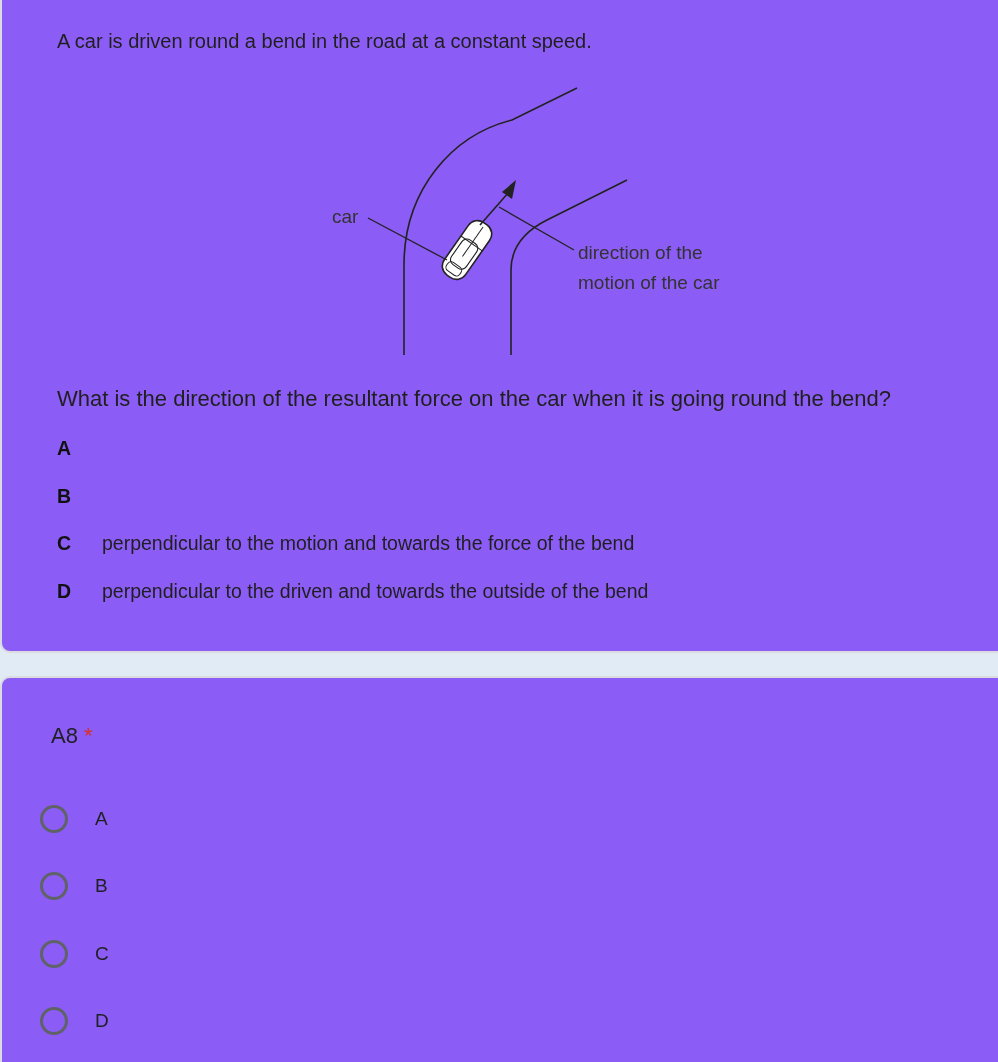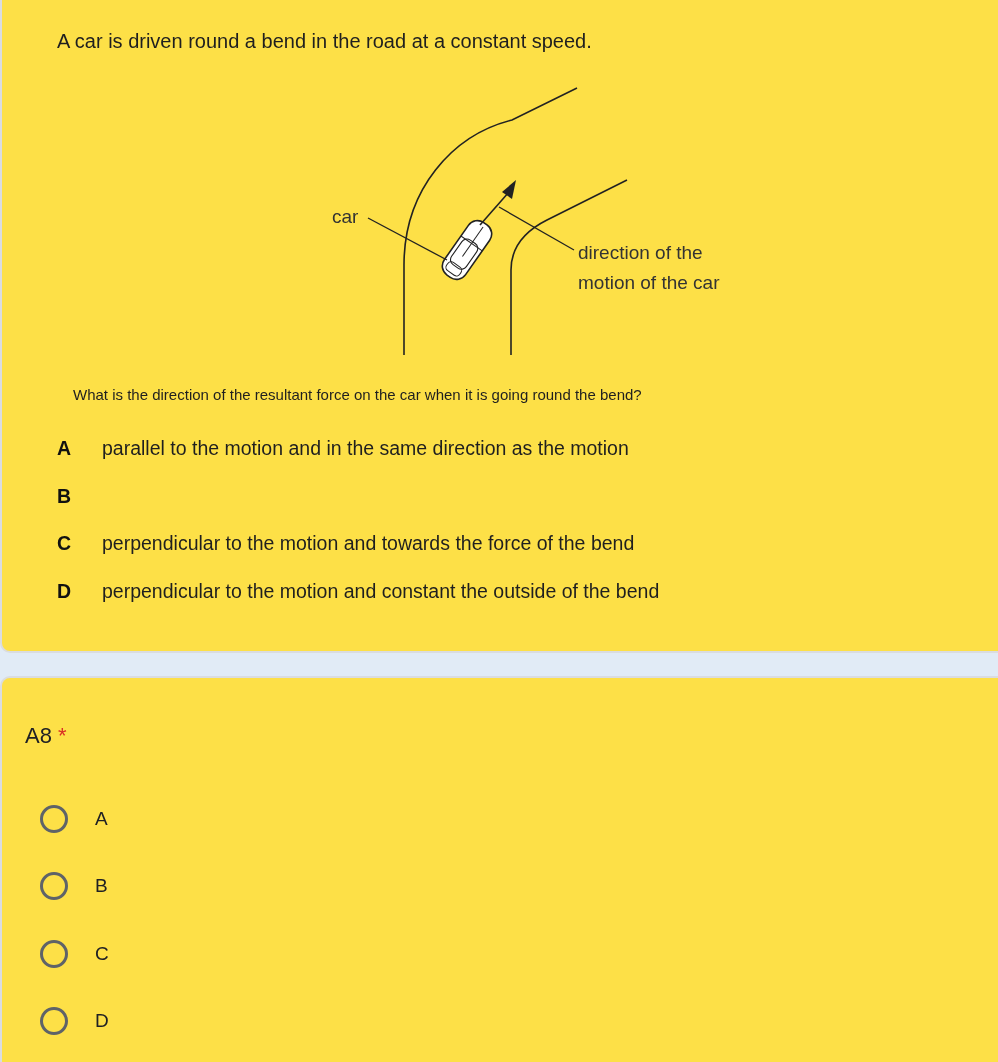--- a/index.html
+++ b/index.html
@@ -5,21 +5,21 @@
   html, body { margin: 0; padding: 0; }
   body {
     width: 998px; height: 1062px; overflow: hidden;
     background: #e1ebf6;
     font-family: "Liberation Sans", sans-serif;
     color: #202124;
     position: relative;
   }
   .card {
     position: absolute; left: 0; width: 998px;
-    background: #fde047;
+    background: #8b5cf6;
     border-left: 2px solid #dadce0;
     box-sizing: border-box;
   }
   .card-top {
     top: 0; height: 653px;
     border-bottom: 2px solid #dadce0;
     border-bottom-left-radius: 10px;
   }
   .card-bottom {
     top: 676px; height: 386px;
@@ -27,28 +27,28 @@
     border-top-left-radius: 10px;
   }
   .intro {
     position: absolute; left: 55px; top: 30px;
     font-size: 20px; color: #1f1f1f;
   }
   .diagram { position: absolute; left: 300px; top: 80px; }
   .diagram-label { font-family: "Liberation Sans", sans-serif; font-size: 19px; fill: #333; }
   .question {
     position: absolute; left: 55px; top: 386px;
-    font-size: 15px; color: #1f1f1f; margin-left: 16px;
+    font-size: 22px; color: #1f1f1f;
   }
   .options { position: absolute; left: 55px; top: 437px; }
   .option { display: flex; align-items: baseline; height: 47.5px; }
   .opt-letter { width: 45px; font-weight: bold; font-size: 19.5px; color: #111; }
   .opt-text { font-size: 19.5px; color: #1f1f1f; }
   .q-title {
-    position: absolute; left: 25px; top: 723px;
+    position: absolute; left: 51px; top: 723px;
     font-size: 22px; color: #202124;
   }
   .required { color: #d93025; margin-left: 6px; }
   .radios { position: absolute; left: 40px; top: 801px; }
   .radio-row { display: flex; align-items: center; height: 67.5px; }
   .radio-row:first-child { margin-top: -16px; }
   .radio {
     width: 28px; height: 28px; box-sizing: border-box;
     border: 3px solid #5f6368; border-radius: 50%;
     cursor: pointer;
@@ -84,32 +84,31 @@
     <line x1="197" y1="127" x2="272" y2="170" stroke="#222" stroke-width="1.3"></line>
     <text class="diagram-label" x="276" y="179">direction of the</text>
     <text class="diagram-label" x="276" y="209">motion of the car</text>
   </svg>
 
   <div class="question">What is the direction of the resultant force on the car when it is going round the bend?</div>
 
   <div class="options">
     <div class="option">
       <span class="opt-letter">A</span>
-      <span class="opt-text">parallel to the motion and in the same direction as the motion</span>
     </div>
     <div class="option">
       <span class="opt-letter">B</span>
     </div>
     <div class="option">
       <span class="opt-letter">C</span>
       <span class="opt-text">perpendicular to the motion and towards the force of the bend</span>
     </div>
     <div class="option">
       <span class="opt-letter">D</span>
-      <span class="opt-text">perpendicular to the motion and constant the outside of the bend</span>
+      <span class="opt-text">perpendicular to the driven and towards the outside of the bend</span>
     </div>
   </div>
 </div>
 
 <div class="card card-bottom"></div>
 
 <div class="q-title">
   <span>A8</span><span class="required">*</span>
 </div>
 

